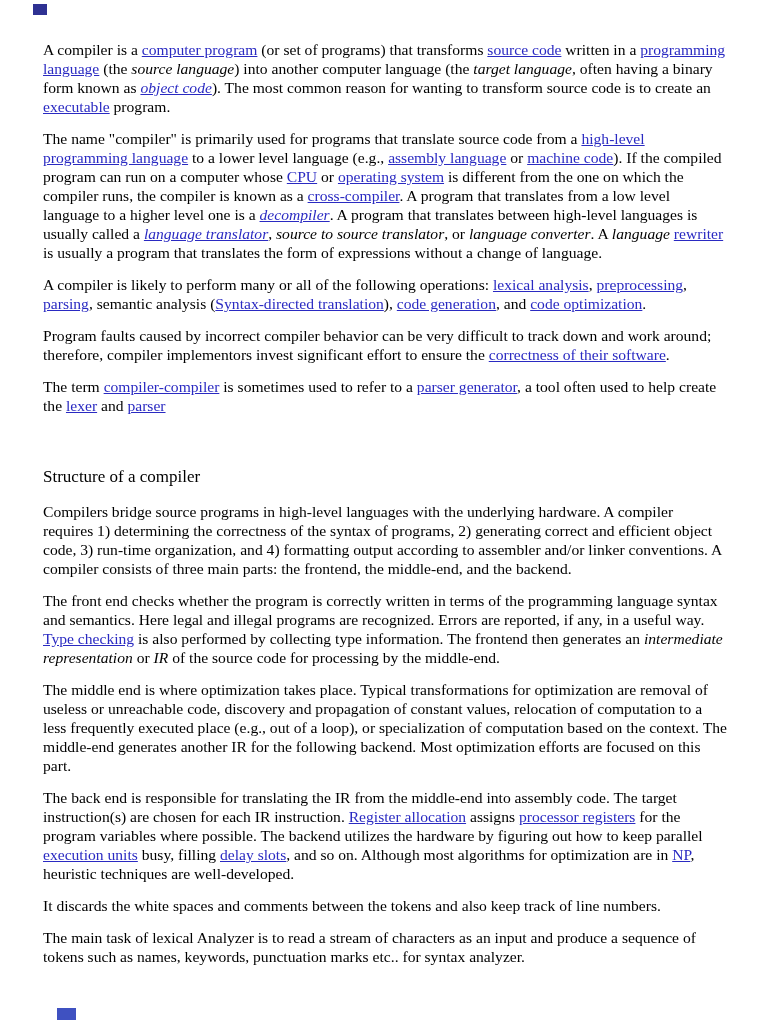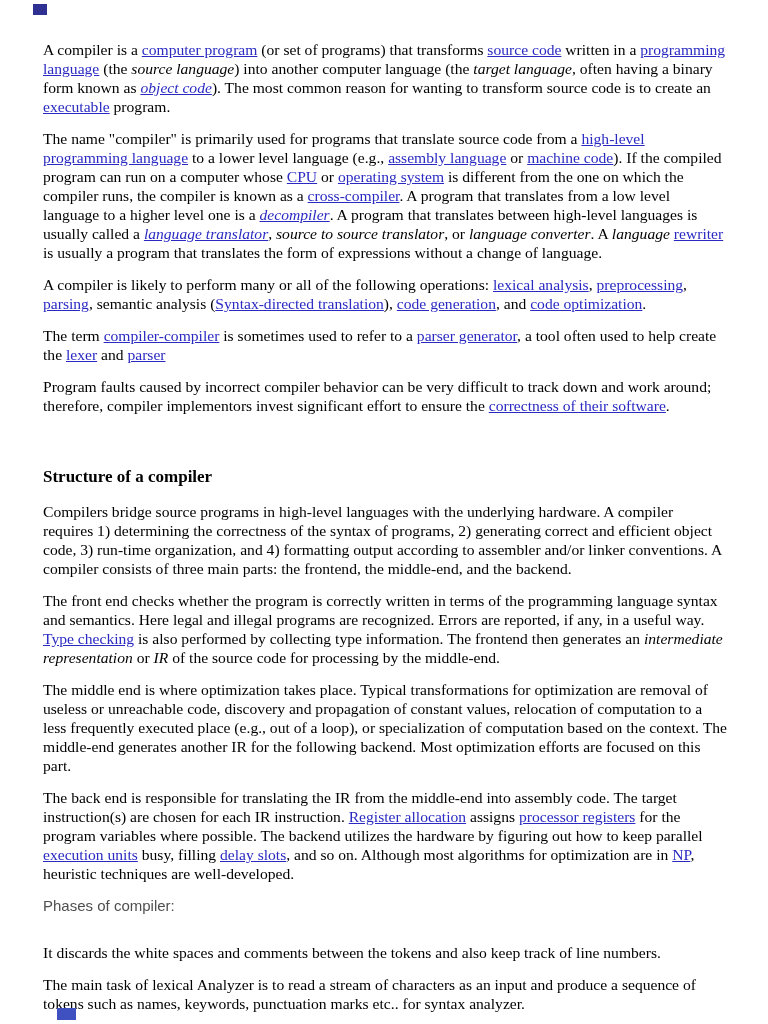--- a/index.html
+++ b/index.html
@@ -37,21 +37,21 @@
   }
   p, h2 {
     font-size: 15.6px;
     line-height: 19px;
     font-weight: normal;
     margin: 0 0 13px 0;
     text-align: left;
   }
   h2.heading {
     font-size: 17px;
-    font-weight: bold;
+    font-weight: normal;
     margin: 52px 0 16px 0;
   }
   .label {
     font-family: "Liberation Sans", sans-serif;
     color: var(--label, #4f4f4f);
     font-size: 15px;
     margin: 6px 0 28px 0;
   }
   a {
     color: var(--link, #2a2ac2);
@@ -62,25 +62,24 @@
 </style>
 </head>
 <body>
 
 <div class="page">
   <div class="marker marker-top"></div>
   <div class="page-content">
       <p class="paragraph"><span>A </span><span class="b">compiler</span><span> is a </span><a href="#">computer program</a><span> (or set of programs) that transforms </span><a href="#">source code</a><span> written in a </span><a href="#">programming language</a><span> (the </span><span class="i">source language</span><span>) into another computer language (the </span><span class="i">target language</span><span>, often having a binary form known as </span><a href="#" class="i">object code</a><span>). The most common reason for wanting to transform source code is to create an </span><a href="#">executable</a><span> program.</span></p>
       <p class="paragraph"><span>The name "compiler" is primarily used for programs that translate source code from a </span><a href="#">high-level programming language</a><span> to a lower level language (e.g., </span><a href="#">assembly language</a><span> or </span><a href="#">machine code</a><span>). If the compiled program can run on a computer whose </span><a href="#">CPU</a><span> or </span><a href="#">operating system</a><span> is different from the one on which the compiler runs, the compiler is known as a </span><a href="#">cross-compiler</a><span>. A program that translates from a low level language to a higher level one is a </span><a href="#" class="i">decompiler</a><span>. A program that translates between high-level languages is usually called a </span><a href="#" class="i">language translator</a><span>, </span><span class="i">source to source translator</span><span>, or </span><span class="i">language converter</span><span>. A </span><span class="i">language</span><span> </span><a href="#">rewriter</a><span> is usually a program that translates the form of expressions without a change of language.</span></p>
       <p class="paragraph"><span>A compiler is likely to perform many or all of the following operations: </span><a href="#">lexical analysis</a><span>, </span><a href="#">preprocessing</a><span>, </span><a href="#">parsing</a><span>, semantic analysis (</span><a href="#">Syntax-directed translation</a><span>), </span><a href="#">code generation</a><span>, and </span><a href="#">code optimization</a><span>.</span></p>
+      <p class="paragraph"><span>Program faults caused by incorrect compiler behavior can be very difficult to track down and work around; therefore, compiler implementors invest significant effort to ensure the </span><a href="#">correctness of their software</a><span>.</span></p>
       <p class="paragraph"><span>The term </span><a href="#">compiler-compiler</a><span> is sometimes used to refer to a </span><a href="#">parser generator</a><span>, a tool often used to help create the </span><a href="#">lexer</a><span> and </span><a href="#">parser</a></p>
-      <p class="paragraph"><span>Program faults caused by incorrect compiler behavior can be very difficult to track down and work around; therefore, compiler implementors invest significant effort to ensure the </span><a href="#">correctness of their software</a><span>.</span></p>
       <h2 class="heading"><span>Structure of a compiler</span></h2>
       <p class="paragraph"><span>Compilers bridge source programs in high-level languages with the underlying hardware. A compiler requires 1) determining the correctness of the syntax of programs, 2) generating correct and efficient object code, 3) run-time organization, and 4) formatting output according to assembler and/or linker conventions. A compiler consists of three main parts: the frontend, the middle-end, and the backend.</span></p>
       <p class="paragraph"><span>The </span><span class="b">front end</span><span> checks whether the program is correctly written in terms of the programming language syntax and semantics. Here legal and illegal programs are recognized. Errors are reported, if any, in a useful way. </span><a href="#">Type checking</a><span> is also performed by collecting type information. The frontend then generates an </span><span class="i">intermediate representation</span><span> or </span><span class="i">IR</span><span> of the source code for processing by the middle-end.</span></p>
       <p class="paragraph"><span>The </span><span class="b">middle end</span><span> is where optimization takes place. Typical transformations for optimization are removal of useless or unreachable code, discovery and propagation of constant values, relocation of computation to a less frequently executed place (e.g., out of a loop), or specialization of computation based on the context. The middle-end generates another IR for the following backend. Most optimization efforts are focused on this part.</span></p>
       <p class="paragraph"><span>The </span><span class="b">back end</span><span> is responsible for translating the IR from the middle-end into assembly code. The target instruction(s) are chosen for each IR instruction. </span><a href="#">Register allocation</a><span> assigns </span><a href="#">processor registers</a><span> for the program variables where possible. The backend utilizes the hardware by figuring out how to keep parallel </span><a href="#">execution units</a><span> busy, filling </span><a href="#">delay slots</a><span>, and so on. Although most algorithms for optimization are in </span><a href="#">NP</a><span>, heuristic techniques are well-developed.</span></p>
-      <p class="label"><span>Phases of compiler:</span></p>
       <p class="paragraph"><span>It discards the white spaces and comments between the tokens and also keep track of line numbers.</span></p>
       <p class="paragraph"><span>The main task of lexical Analyzer is to read a stream of characters as an input and produce a sequence of tokens such as names, keywords, punctuation marks etc.. for syntax analyzer.</span></p>
     </div>
   <div class="marker marker-bottom"></div>
 </div>
 
 </body></html>

